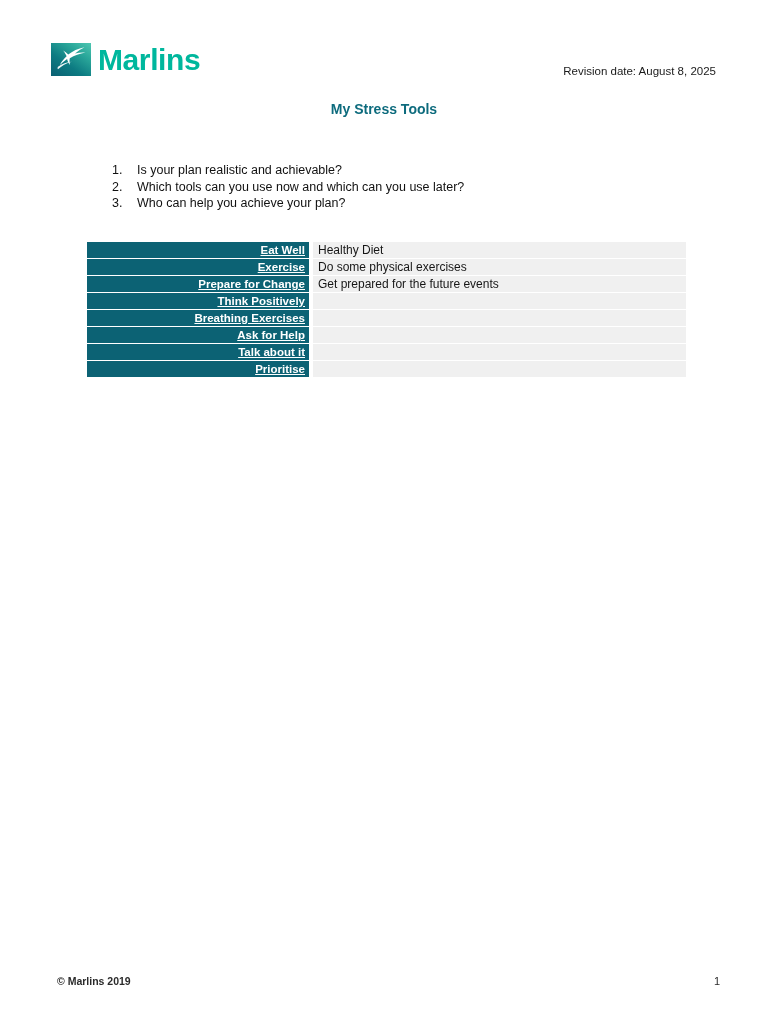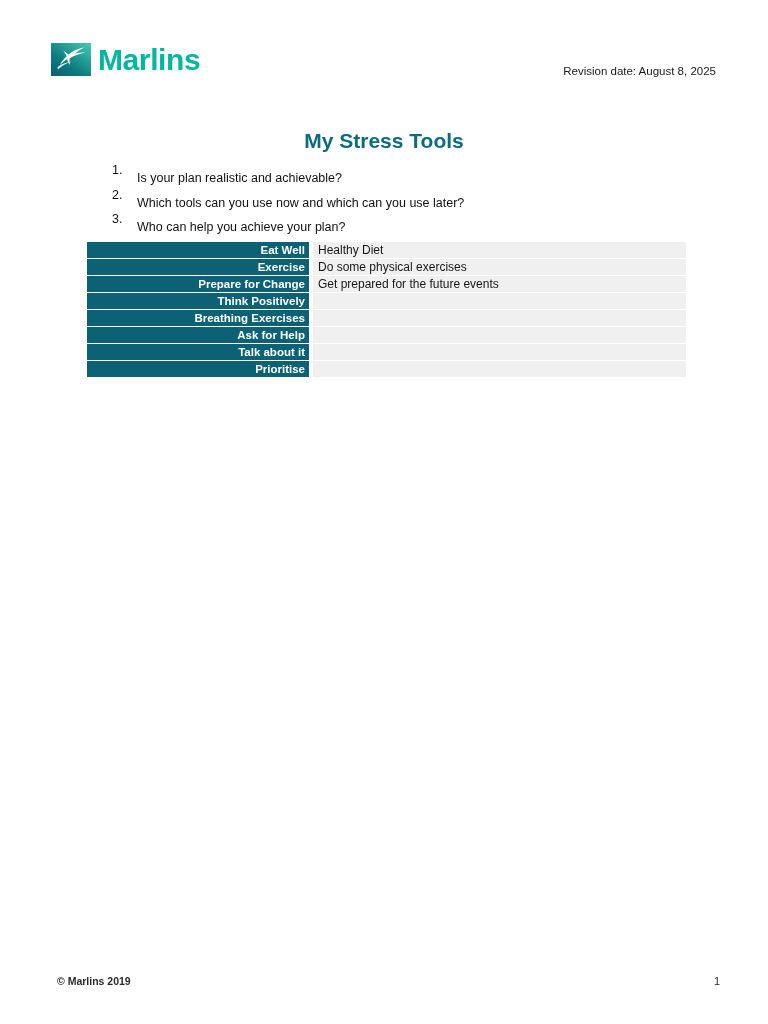--- a/index.html
+++ b/index.html
@@ -52,44 +52,43 @@
     white-space: nowrap;
   }
 
   
   #page-title {
     position: absolute;
     left: 0;
     right: 0;
     top: 101px;
     text-align: center;
-    font-size: 21px;
+    font-size: 14px;
     font-weight: bold;
     color: #0d6b7d;
-    margin-top: 28px;
   }
 
   
   #questions {
     position: absolute;
     left: 112px;
     top: 162px;
     width: 560px;
   }
   .question-row {
     display: flex;
     font-size: 12.5px;
     line-height: 16.5px;
     color: #111111;
   }
   .question-num {
     width: 25px;
     flex: 0 0 25px;
   }
-  .question-text { flex: 1 1 auto; margin-top: 8px; }
+  .question-text { flex: 1 1 auto; }
 
   
   #tools-table {
     position: absolute;
     left: 87px;
     top: 242px;
     width: 599px;
   }
   .tool-row {
     display: flex;
@@ -101,20 +100,21 @@
     background: #0c6274;
     color: #ffffff;
     font-size: 11.5px;
     font-weight: bold;
     text-align: right;
     line-height: 16px;
     padding-right: 4px;
     box-sizing: border-box;
     overflow: hidden;
     white-space: nowrap;
+    text-decoration: underline;
   }
   .tool-gap {
     flex: 0 0 4px;
     background: #ffffff;
   }
   .tool-value {
     flex: 1 1 auto;
     background: #f0f0f0;
     color: #161616;
     font-size: 12px;

